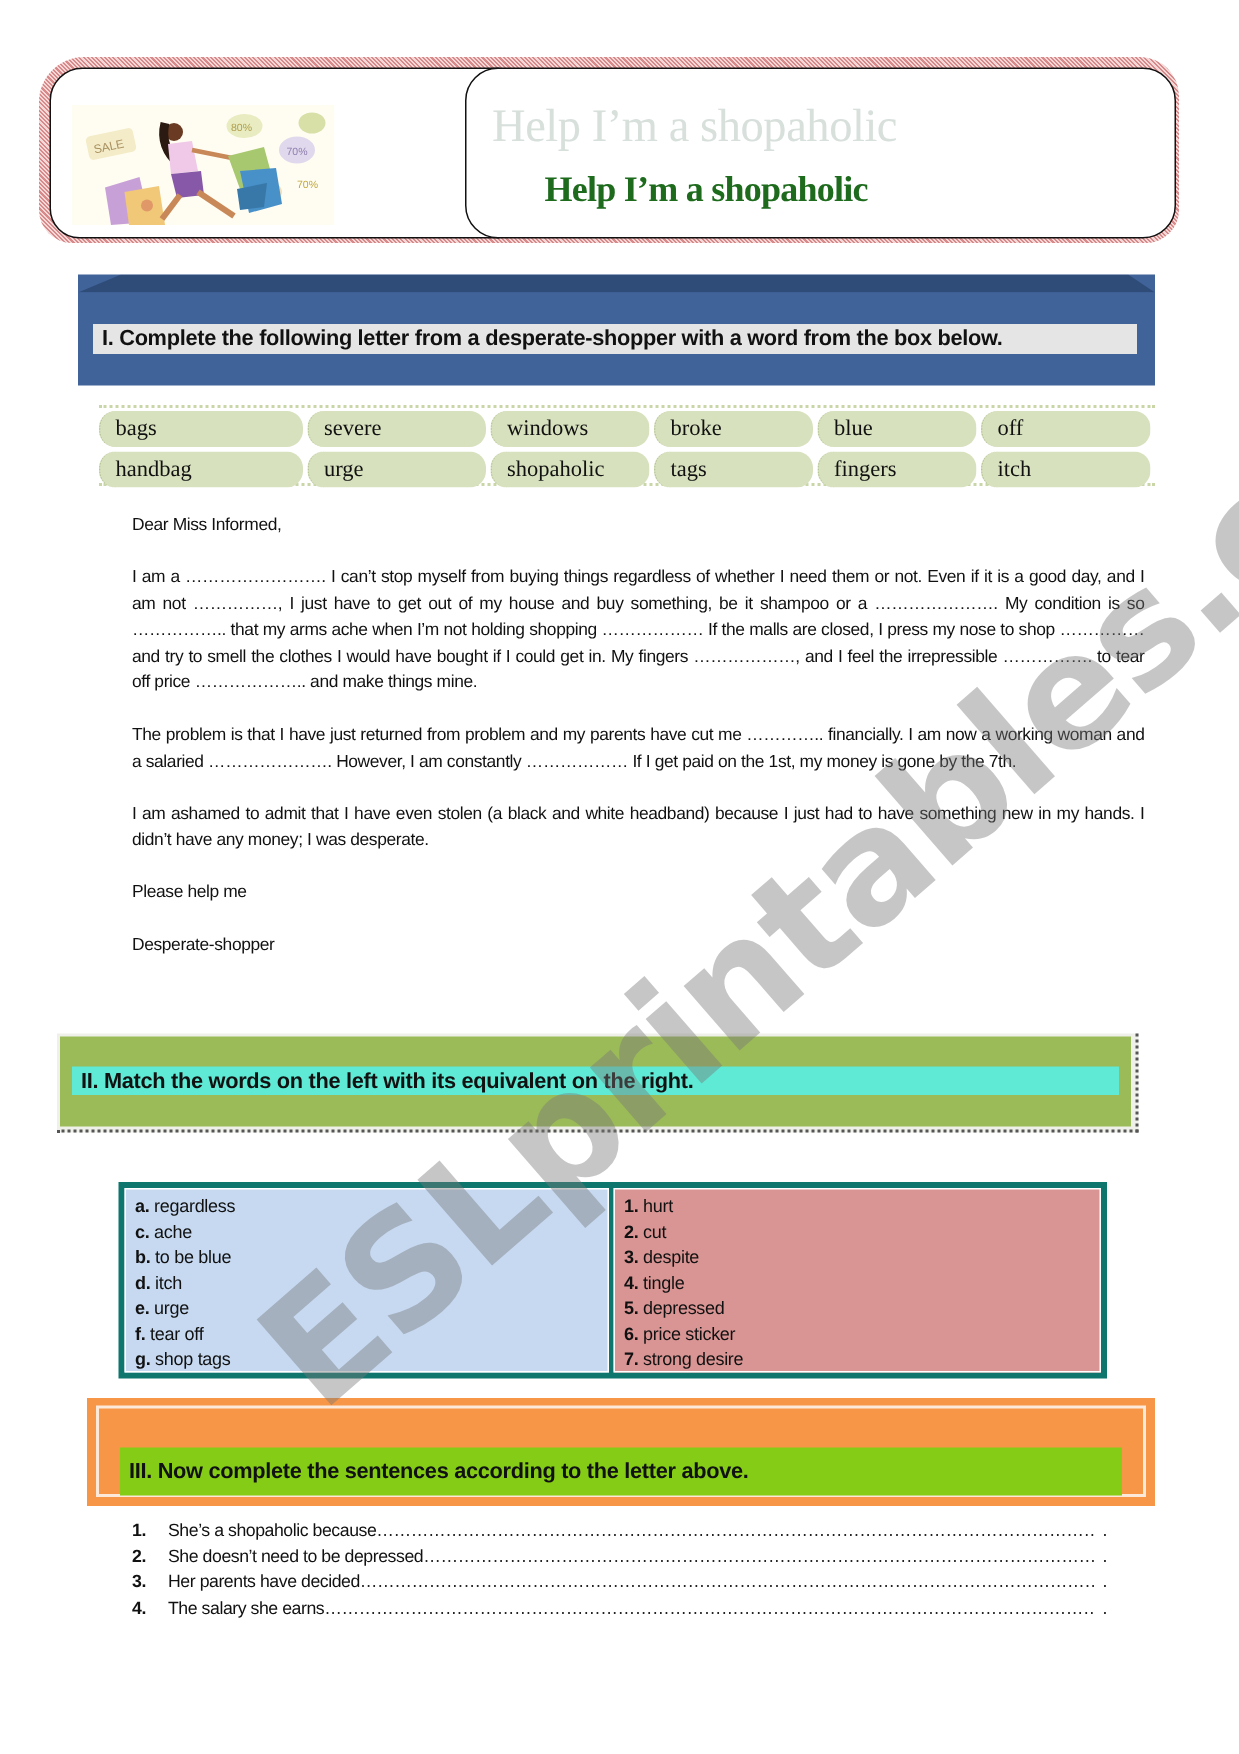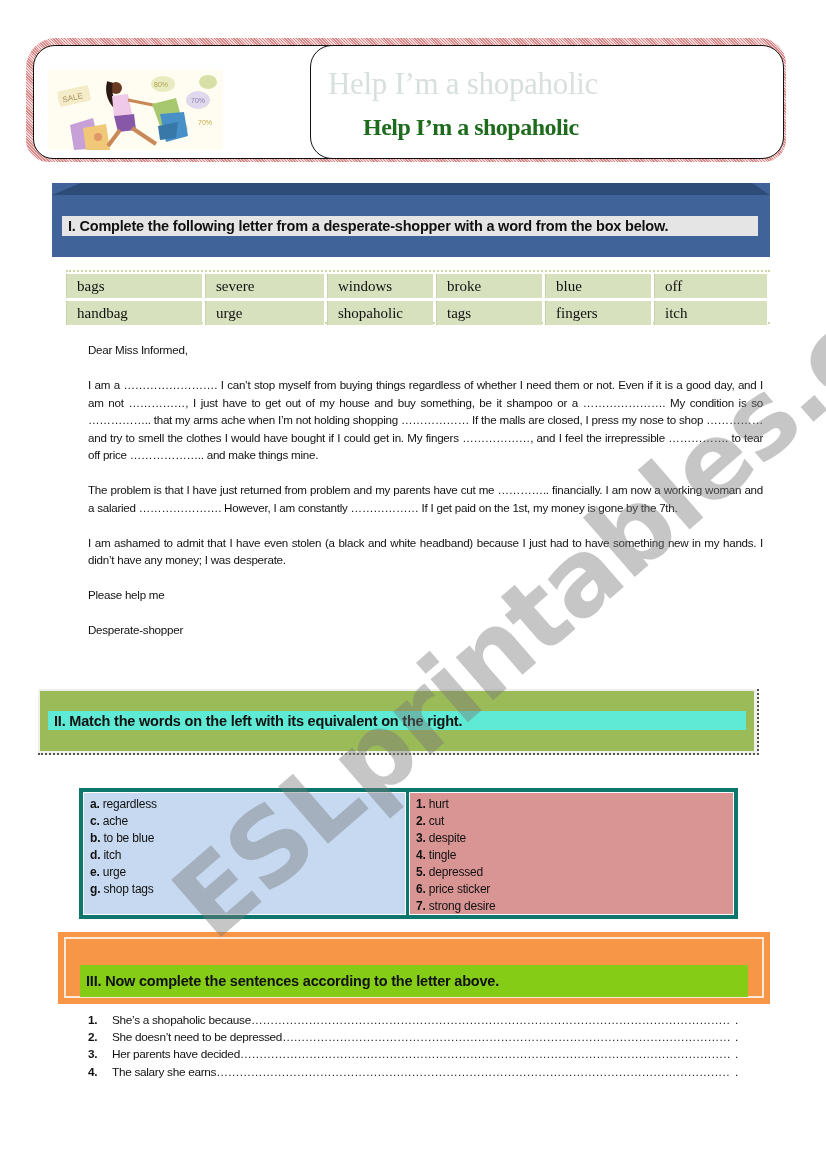--- a/index.html
+++ b/index.html
@@ -52,20 +52,21 @@
     .wordbox {
       position: absolute; left: 66px; top: 270px; width: 704px; height: 54px;
       display: grid; grid-template-columns: 139px 122px 109px 109px 109px 116px;
       grid-template-rows: 24px 24px; row-gap: 3px; padding-top: 2px;
       border-top: 2px dotted #c9d6a8; border-bottom: 2px dotted #c9d6a8;
     }
     .word {
       background: #d7e1bd; font-family: "Liberation Serif", serif; font-size: 15px;
       padding-left: 10px; display: flex; align-items: center; margin-right: 3px;
       border-left: 1px dotted #b8c79a;
+      border-radius: 11px;
     }
 
     
     .letter {
       position: absolute; left: 88px; top: 341px; width: 675px;
       font-family: "Liberation Sans", sans-serif; font-size: 11.6px; line-height: 17.5px;
       color: #111; letter-spacing: -0.25px;
     }
     .letter p { text-align: justify; margin-bottom: 17.5px; }
 
@@ -180,20 +181,21 @@
 <div class="sec2-box"></div>
 <div class="sec-bar sec2-bar">II. Match the words on the left with its equivalent on the right.</div>
 
 <div class="match">
   <div class="match-col match-left">
     <div class="match-item"><b>a.</b><span> regardless</span></div>
     <div class="match-item"><b>c.</b><span> ache</span></div>
     <div class="match-item"><b>b.</b><span> to be blue</span></div>
     <div class="match-item"><b>d.</b><span> itch</span></div>
     <div class="match-item"><b>e.</b><span> urge</span></div>
+    <div class="match-item"><b>f.</b><span> tear off</span></div>
     <div class="match-item"><b>g.</b><span> shop tags</span></div>
   </div>
   <div class="match-col match-right">
     <div class="match-item"><b>1.</b><span> hurt</span></div>
     <div class="match-item"><b>2.</b><span> cut</span></div>
     <div class="match-item"><b>3.</b><span> despite</span></div>
     <div class="match-item"><b>4.</b><span> tingle</span></div>
     <div class="match-item"><b>5.</b><span> depressed</span></div>
     <div class="match-item"><b>6.</b><span> price sticker</span></div>
     <div class="match-item"><b>7.</b><span> strong desire</span></div>

